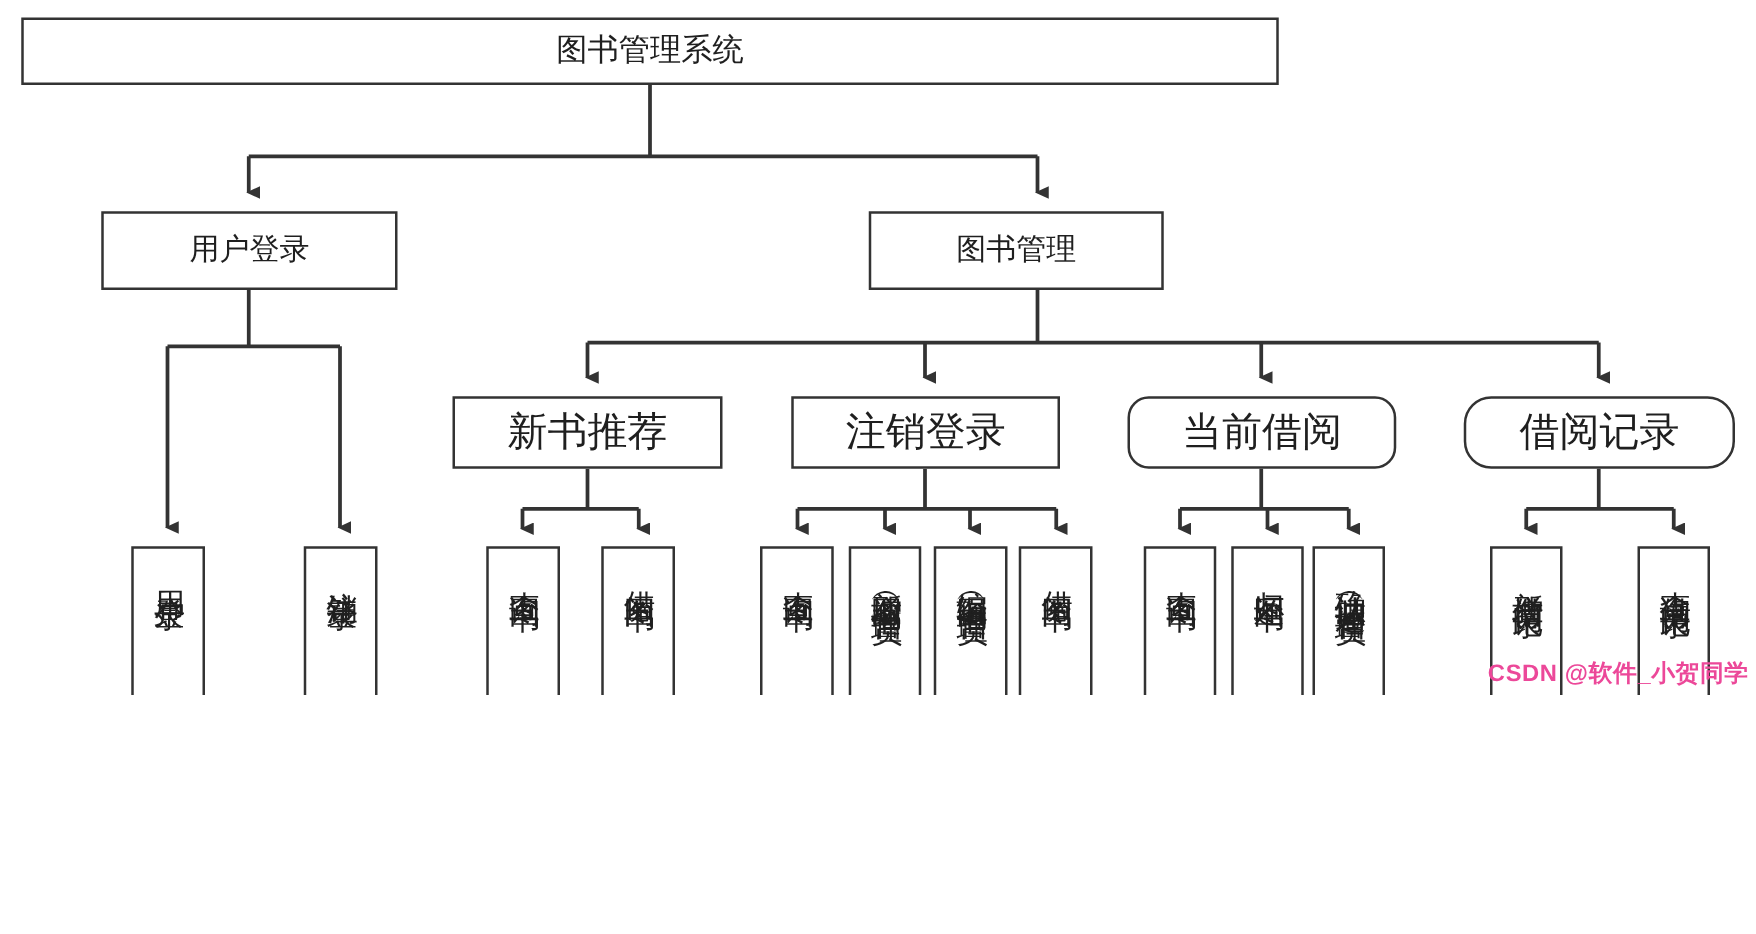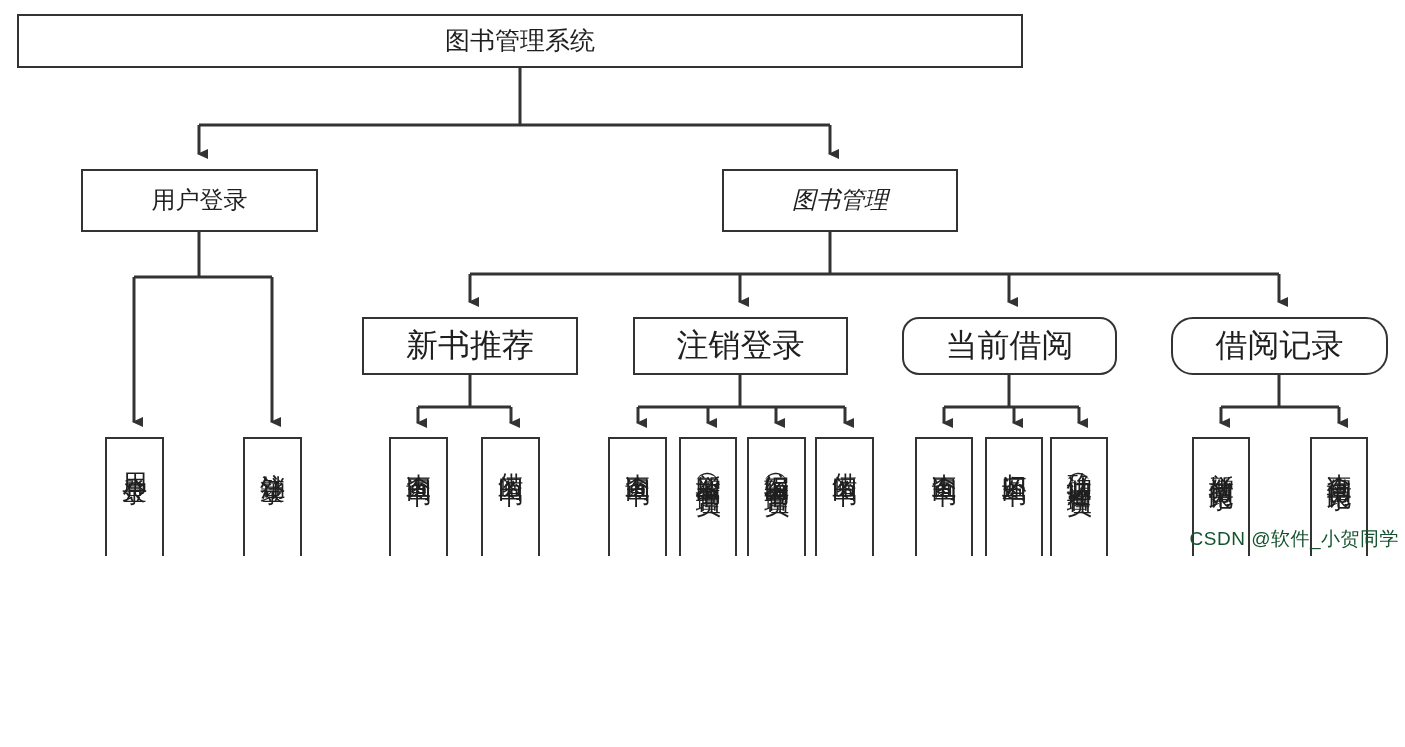--- a/index.html
+++ b/index.html
@@ -47,23 +47,24 @@
     font-size:25px;
     letter-spacing:3px;
     line-height:1.02;
     white-space:normal;
   }
   .watermark{
     position:absolute;
     right:6px;
     bottom:4px;
     font-size:19px;
-    color:#14532d;
+    color:#ec4899;
     letter-spacing:0.5px;
     white-space:pre;
+    font-weight:bold;
   }
 </style>
 </head>
 <body>
 
 <div id="canvas">
 
   <svg class="wires" viewBox="0 0 1405 747">
     <defs>
       <marker id="arrow" markerWidth="12" markerHeight="12" refX="5" refY="9" orient="auto" markerUnits="userSpaceOnUse">
@@ -114,21 +115,21 @@
     </g>
   </svg>
 
   <div class="node node-root" style="left:17px;top:14px;width:1006px;height:54px;">
     <span class="label">图书管理系统</span>
   </div>
 
   <div class="node node-l2" style="left:81px;top:169px;width:237px;height:63px;">
     <span class="label">用户登录</span>
   </div>
-  <div class="node node-l2" style="left:722px;top:169px;width:236px;height:63px;font-style:italic;">
+  <div class="node node-l2" style="left:695px;top:169px;width:236px;height:63px;">
     <span class="label">图书管理</span>
   </div>
 
   <div class="node node-l3" style="left:362px;top:317px;width:216px;height:58px;">
     <span class="label">新书推荐</span>
   </div>
   <div class="node node-l3" style="left:633px;top:317px;width:215px;height:58px;">
     <span class="label">注销登录</span>
   </div>
   <div class="node node-l3" style="left:902px;top:317px;width:215px;height:58px;border-radius:17px;">

